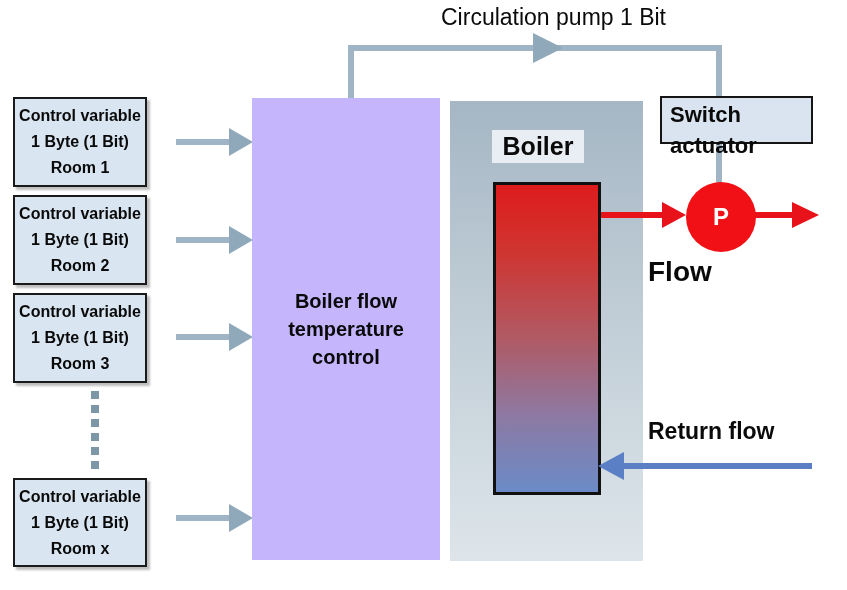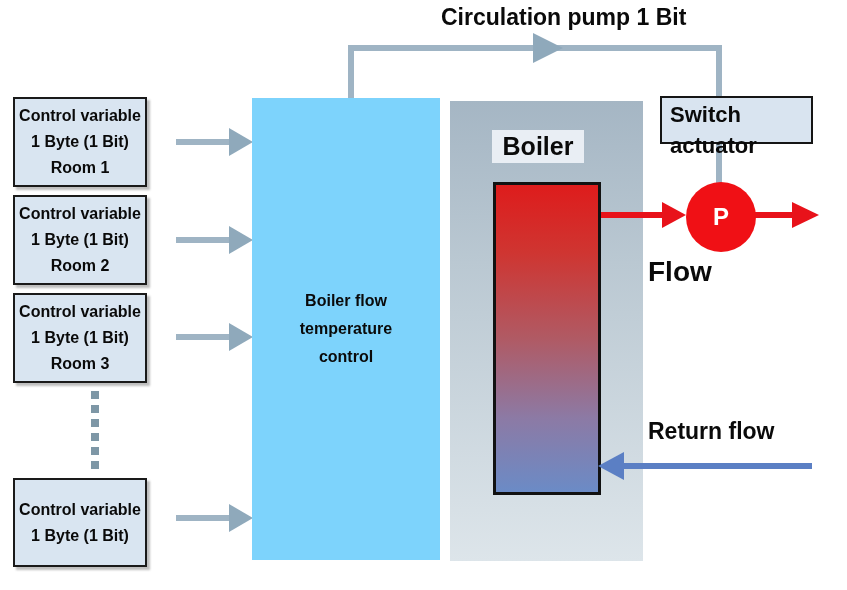--- a/index.html
+++ b/index.html
@@ -38,23 +38,23 @@
     border-left:24px solid #8fa9bb;
   }
   
   .in-shaft { height:6px; left:176px; width:55px; }
   .in1s { top:139px; } .in2s { top:237px; } .in3s { top:334px; } .in4s { top:515px; }
   .in1h { top:128px; left:229px; } .in2h { top:226px; left:229px; }
   .in3h { top:323px; left:229px; } .in4h { top:504px; left:229px; }
   
   .controller {
     position:absolute; left:252px; top:98px; width:188px; height:462px;
-    background:#7dd3fc;
+    background:#c4b5fd;
     display:flex; align-items:center; justify-content:center;
-    text-align:center; font-weight:bold; font-size:16px; line-height:28px;
+    text-align:center; font-weight:bold; font-size:20px; line-height:28px;
     padding:0 40px;
   }
   
   .housing {
     position:absolute; left:450px; top:101px; width:193px; height:460px;
     background:linear-gradient(180deg,#a5b6c4 0%,#bac8d2 35%,#dde5ea 100%);
   }
   .boiler-label {
     position:absolute; left:492px; top:130px; width:92px; height:33px;
     background:#e9eef4;
@@ -66,21 +66,21 @@
     border:3px solid #111111;
     background:linear-gradient(180deg,#de1c1c 0%,#cf3531 22%,#b05a64 50%,#8c7aa5 76%,#6b8bc6 100%);
   }
   
   .pump-vert-left  { left:348px; top:45px;  width:6px; height:53px; }
   .pump-horiz      { left:348px; top:45px;  width:374px; height:6px; }
   .pump-vert-right { left:716px; top:45px;  width:6px; height:138px; }
   .pump-head { left:533px; top:33px; border-top-width:15px; border-bottom-width:15px; border-left-width:30px; }
   .title {
     position:absolute; left:441px; top:4px;
-    font-weight:bold; font-size:23px; white-space:nowrap;
+    font-weight:normal; font-size:23px; white-space:nowrap;
   }
   
   .switch-box {
     position:absolute; left:660px; top:96px; width:153px; height:48px;
     background:#d9e4f0; border:2px solid #151515;
     padding:1px 0 0 8px;
     font-weight:bold; font-size:22px; line-height:31px;
     z-index:2;
   }
   
@@ -135,20 +135,21 @@
     <span>Room 2</span>
   </div>
   <div class="ctrl-box b3">
     <span>Control variable</span>
     <span>1 Byte (1 Bit)</span>
     <span>Room 3</span>
   </div>
   <div class="ctrl-box b4">
     <span>Control variable</span>
     <span>1 Byte (1 Bit)</span>
+    <span>Room x</span>
   </div>
 
   <div class="dash-line"></div>
 
   <div class="shaft in-shaft in1s"></div>
   <div class="head-right in1h"></div>
   <div class="shaft in-shaft in2s"></div>
   <div class="head-right in2h"></div>
   <div class="shaft in-shaft in3s"></div>
   <div class="head-right in3h"></div>

